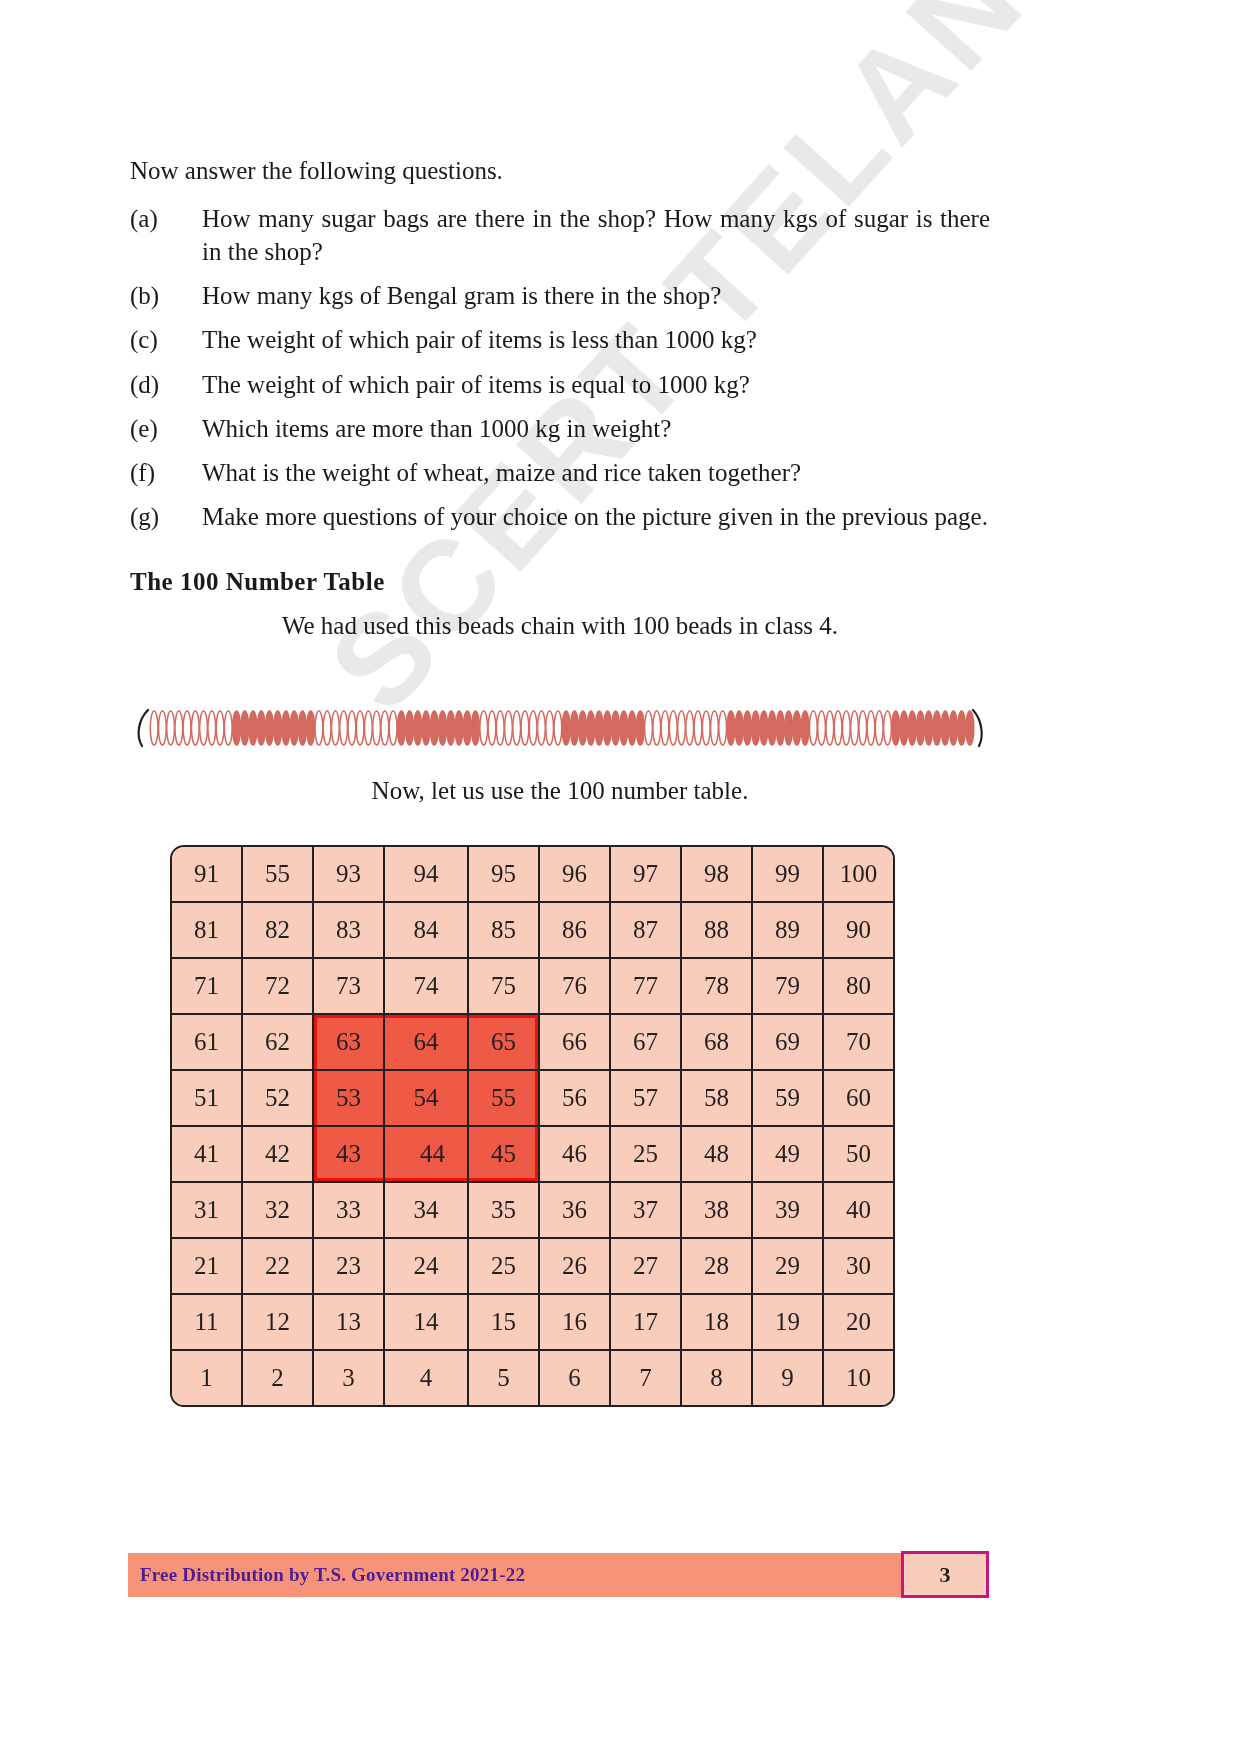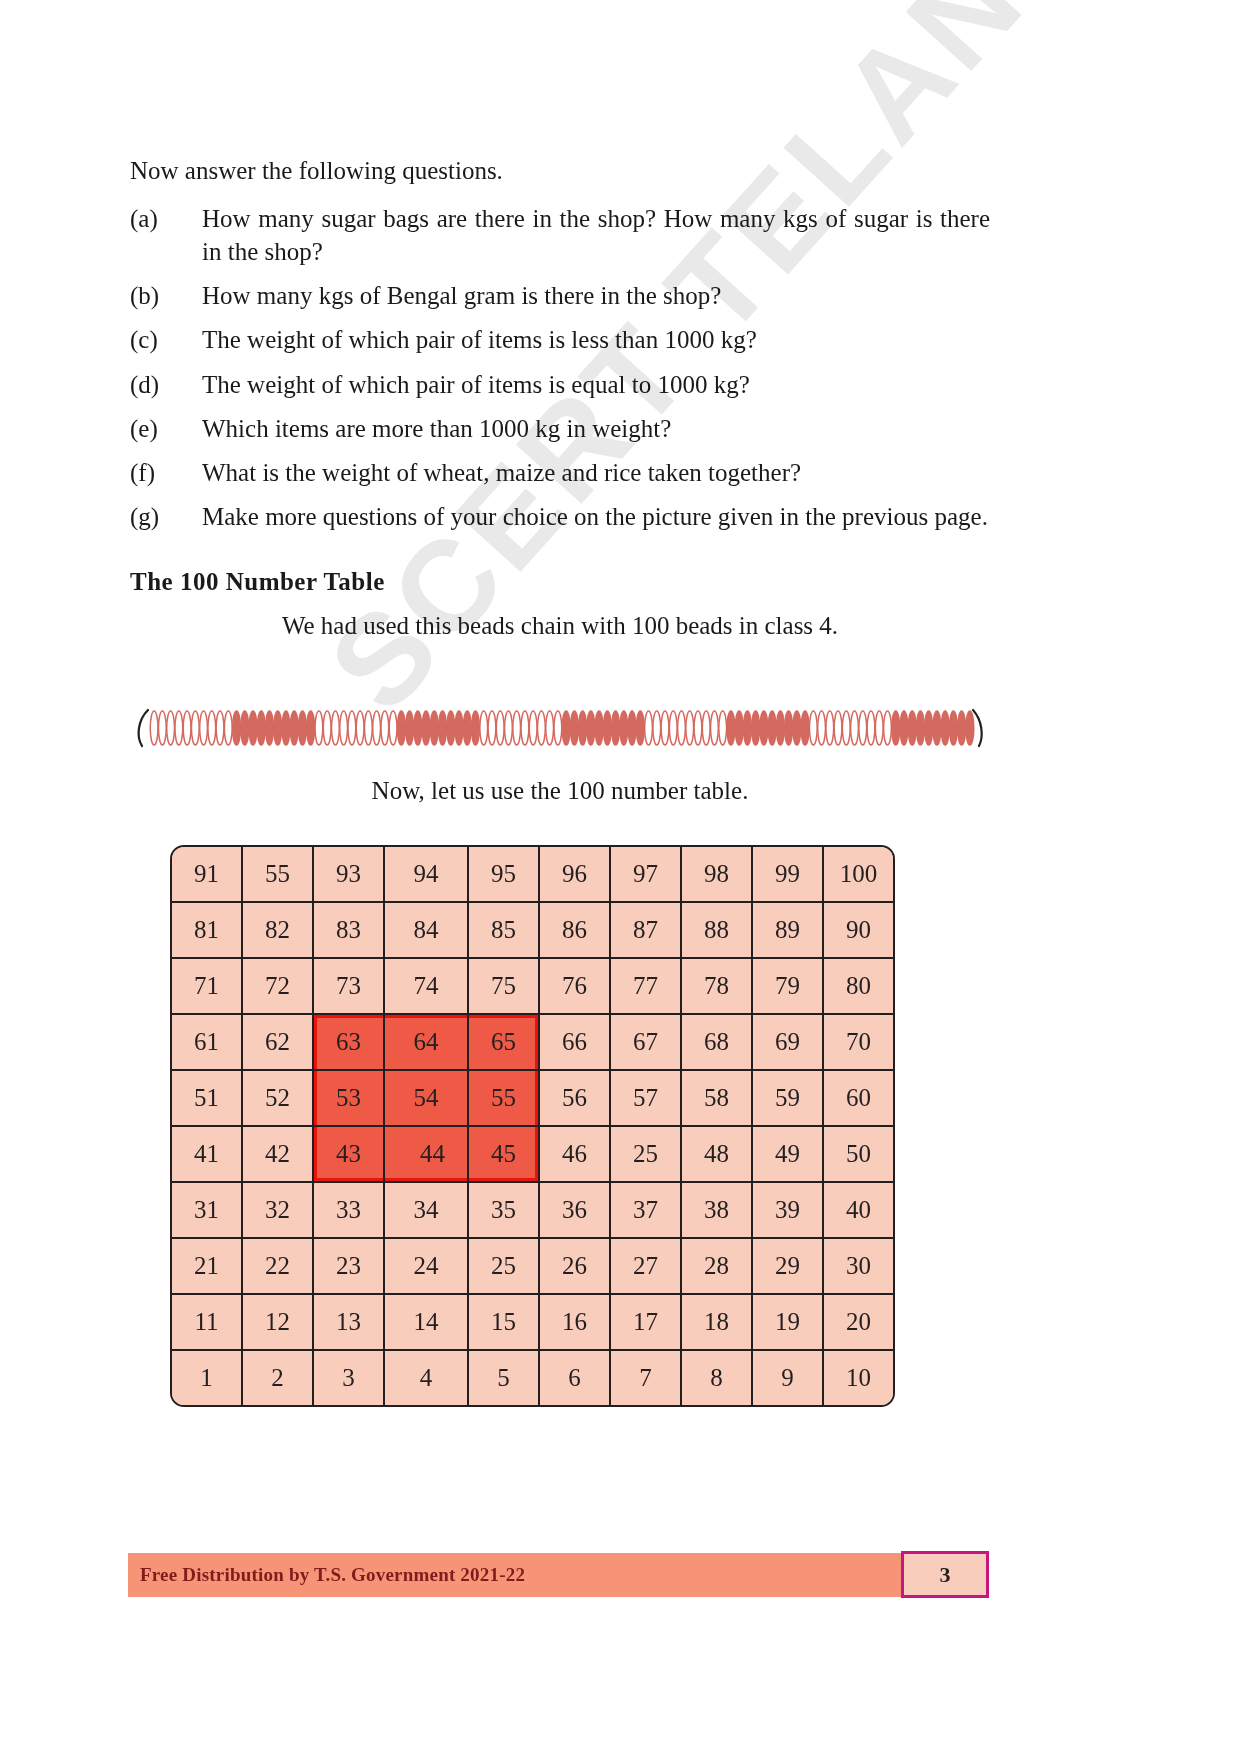--- a/index.html
+++ b/index.html
@@ -139,21 +139,21 @@
     top: 1553px;
     width: 850px;
     height: 44px;
     background: #f79477;
     display: flex;
     align-items: center;
   }
   .footer .ftext {
     font-size: 19px;
     font-weight: bold;
-    color: #7f1d1d;
+    color: #4c1d95;
     margin-left: 12px;
     letter-spacing: 0.2px;
     font-family: "Liberation Serif", serif;
   }
   .pagebox {
     position: absolute;
     left: 901px;
     top: 1551px;
     width: 88px;
     height: 47px;

